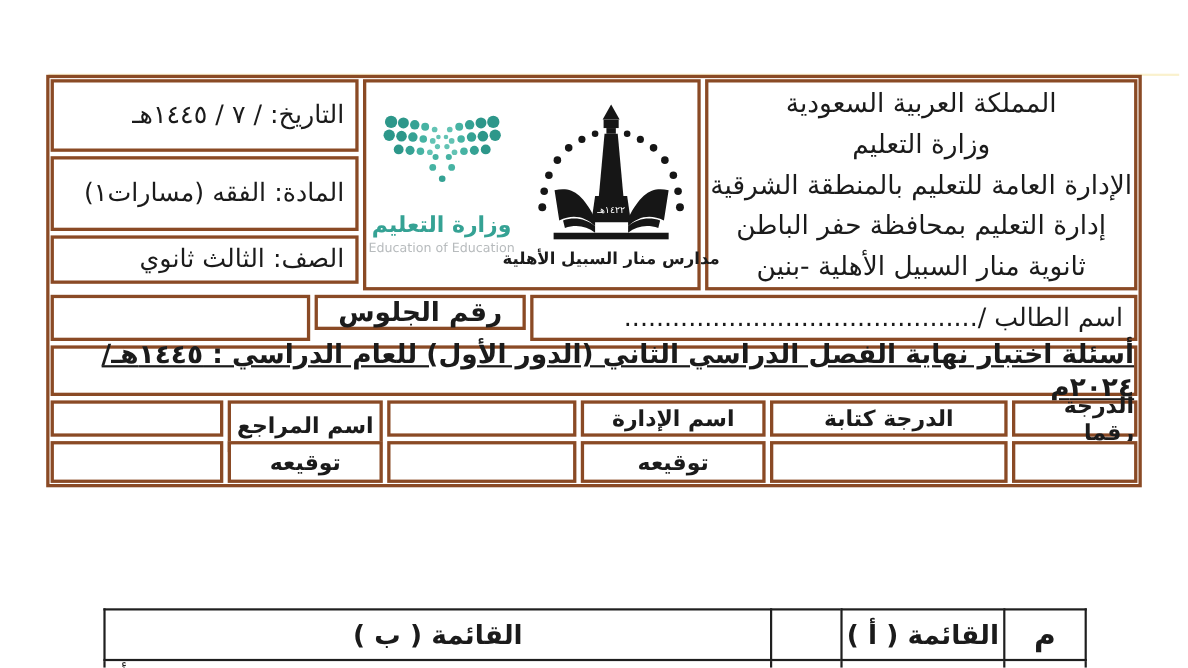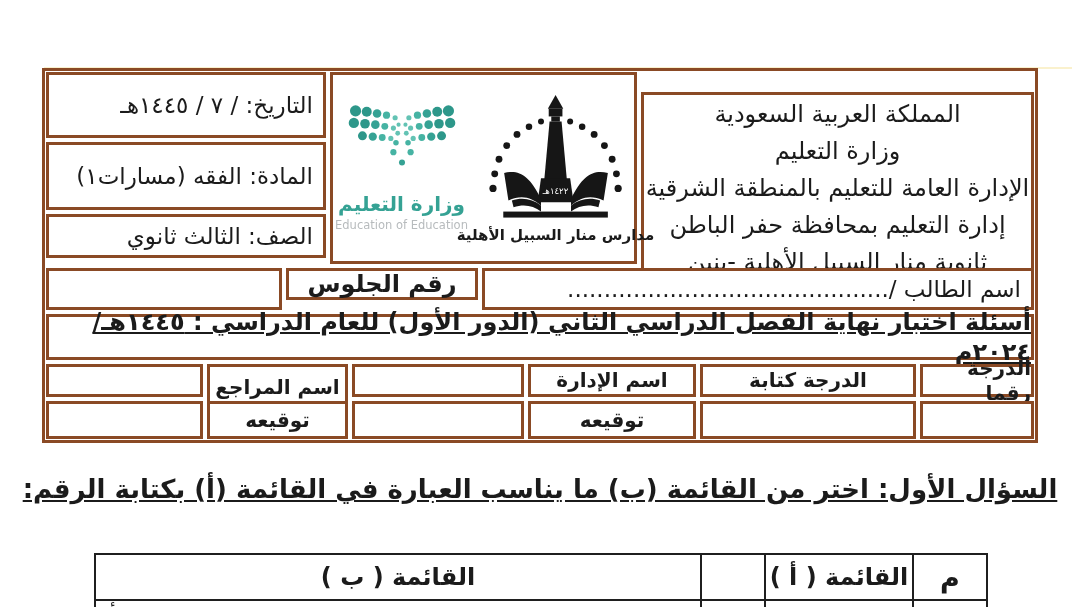--- a/index.html
+++ b/index.html
@@ -17,21 +17,21 @@
     font-family:"DejaVu Sans","Liberation Sans",sans-serif;color:var(--ink);
   }
   .cream-line{position:absolute;left:44px;top:67px;width:1028px;height:2px;background:#faf1cd;}
   .ttable-outline{position:absolute;left:42px;top:68px;width:996px;height:375px;border:3px solid var(--table-border);}
   .tc{
     position:absolute;border:3px solid var(--table-border);background:#fff;
     display:flex;align-items:center;justify-content:center;
     font-size:23px;line-height:1.25;
   }
   .tc.right{justify-content:flex-start;padding-right:10px;}
-  .org-cell{flex-direction:column;justify-content:center;font-size:24px;line-height:37px;text-align:center;font-weight:500;margin-top:20px;}
+  .org-cell{flex-direction:column;justify-content:center;font-size:24px;line-height:37px;text-align:center;font-weight:500;}
   .title-cell{font-weight:700;font-size:24px;}
   .title-cell span{text-decoration:underline;}
   .label-sm{font-size:20px;font-weight:600;}
   .student-cell{font-size:23px;}
   .seat-cell{font-weight:600;font-size:24px;}
   .logos-cell{display:flex;align-items:center;justify-content:center;gap:6px;padding:2px;}
   .school-logo-box{width:158px;display:flex;flex-direction:column;align-items:center;}
   .school-name{font-size:15px;font-weight:700;margin-top:-4px;white-space:nowrap;}
   .ministry-logo-box{width:140px;display:flex;flex-direction:column;align-items:center;}
   .ministry-ar{color:var(--ministry-teal);font-weight:700;font-size:20px;margin-top:2px;}
@@ -180,23 +180,20 @@
   <div class="tc label-sm" style="left:207px;top:364px;width:141px;height:47px;">اسم المراجع</div>
   <div class="tc" style="left:46px;top:364px;width:157px;height:33px;"></div>
 
   <div class="tc" style="left:920px;top:401px;width:114px;height:38px;"></div>
   <div class="tc" style="left:700px;top:401px;width:216px;height:38px;"></div>
   <div class="tc label-sm" style="left:528px;top:401px;width:168px;height:38px;">توقيعه</div>
   <div class="tc" style="left:352px;top:401px;width:172px;height:38px;"></div>
   <div class="tc label-sm" style="left:207px;top:401px;width:141px;height:38px;">توقيعه</div>
   <div class="tc" style="left:46px;top:401px;width:157px;height:38px;"></div>
 
-  <div class="question-heading">
-    <span>السؤال الأول: اختر من القائمة (ب) ما يناسب العبارة في القائمة (أ) بكتابة الرقم:</span>
-  </div>
 
   <table class="btable">
     <tbody>
         <tr class="hdr">
       <td class="num-col" style="width:74px;">م</td>
       <td style="width:148px;">القائمة ( أ )</td>
       <td style="width:64px;"></td>
       <td style="width:606px;">القائمة ( ب )</td>
     </tr>
     <tr class="partial">

